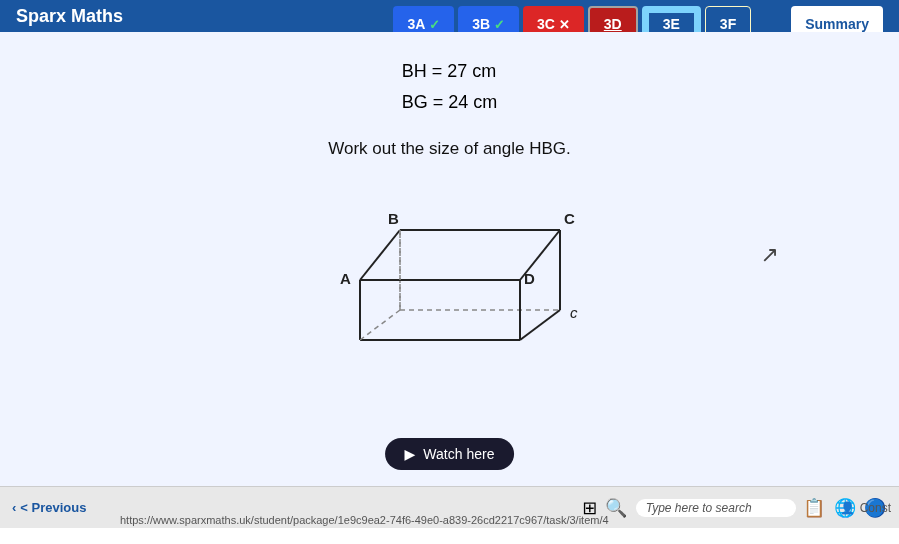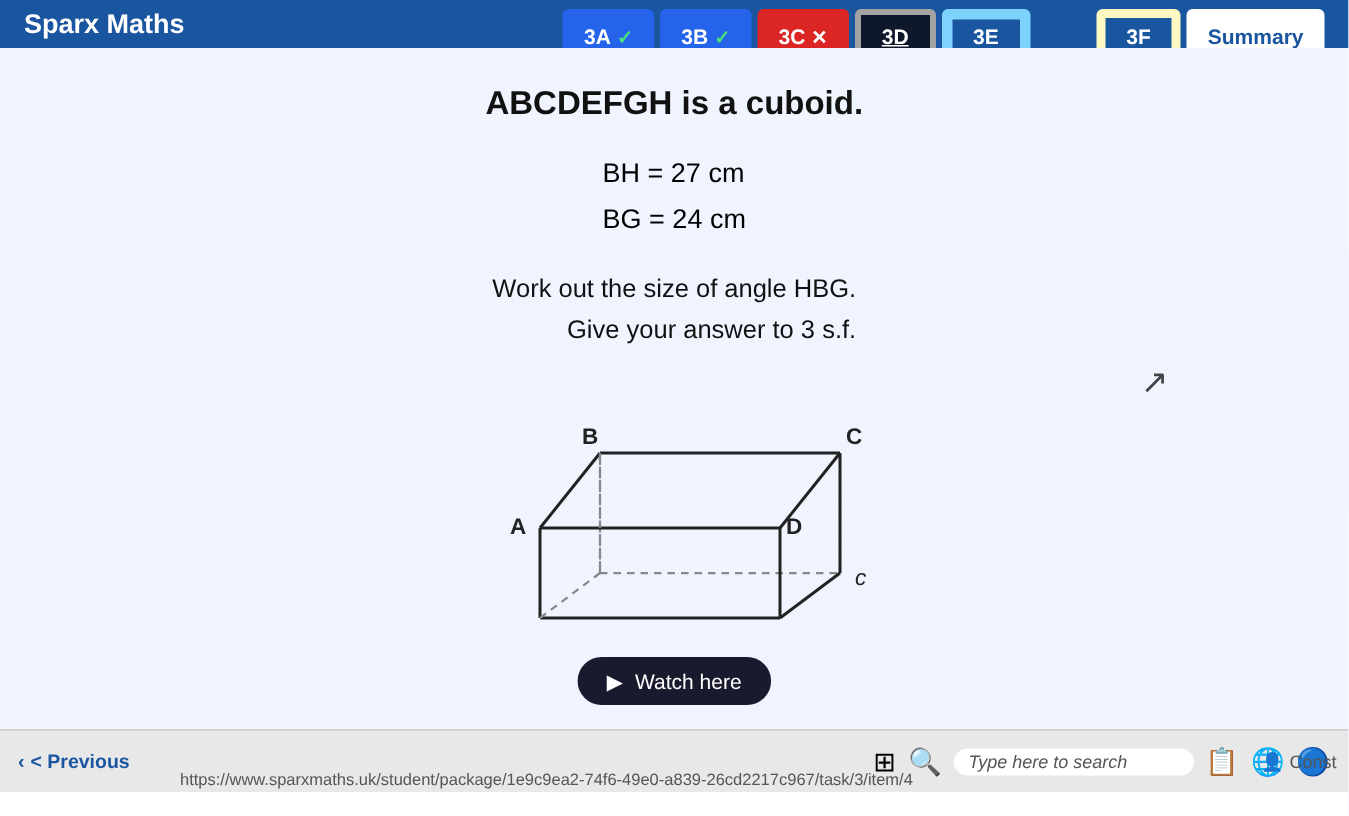--- a/index.html
+++ b/index.html
@@ -46,24 +46,24 @@
       align-items: center;
       font-size: 14px;
       font-weight: 600;
       cursor: pointer;
       color: #fff;
       gap: 4px;
     }
     .tab-3a { background: #2563eb; }
     .tab-3b { background: #2563eb; }
     .tab-3c { background: #dc2626; }
-    .tab-3d { background: #0f172a; border: 4px solid #a3a3a3; text-decoration: underline; }
+    .tab-3d { background: #b91c1c; border: 2px solid #a3a3a3; text-decoration: underline; }
     .tab-3e { background: transparent; border: 7px solid #7dd3fc; }
-    .tab-3f { background: transparent; border: 6px solid #fef9c3; margin-left: 40px; }
-    .tab-summary { background: #fff; color: #1a56a0; border-radius: 4px; }
+    .tab-3f { background: transparent; border: 1px solid #fef9c3; }
+    .tab-summary { background: #fff; color: #1a56a0; border-radius: 4px; margin-left: 36px; }
     .tab-check { color: #4ade80; font-size: 13px; }
     .tab-x { color: #fff; font-size: 13px; }
 
     
     .main-content {
       background: #f0f4ff;
       height: calc(544px - 48px - 42px);
       display: flex;
       flex-direction: column;
       align-items: center;
@@ -80,21 +80,21 @@
 
     .measurements {
       font-size: 18px;
       line-height: 1.7;
       margin-bottom: 18px;
       text-align: left;
     }
 
     .question-text {
       font-size: 17px;
-      text-align: right;
+      text-align: left;
       line-height: 1.6;
       margin-bottom: 18px;
       color: #111;
     }
 
     
     .diagram-container {
       position: relative;
       width: 340px;
       height: 180px;
@@ -230,32 +230,28 @@
     </div>
 
     <div class="tab tab-summary">
       <span>Summary</span>
     </div>
   </div>
 </div>
 
 <div class="main-content">
 
-  <div class="problem-title">
-    <span><strong>ABCDEFGH</strong> is a cuboid.</span>
-  </div>
 
   <div class="measurements">
     <div>BH = 27 cm</div>
     <div>BG = 24 cm</div>
   </div>
 
   <div class="question-text">
     <div>Work out the size of angle HBG.</div>
-    <div>Give your answer to 3 s.f.</div>
   </div>
 
   <div class="diagram-container">
     <svg viewBox="0 0 340 180" xmlns="http://www.w3.org/2000/svg">
 
       <line x1="120" y1="130" x2="280" y2="130" stroke="#888" stroke-width="1.5" stroke-dasharray="5,4"></line>
 
       <line x1="280" y1="130" x2="280" y2="50" stroke="#888" stroke-width="1.5" stroke-dasharray="5,4"></line>
 
       <line x1="120" y1="130" x2="120" y2="50" stroke="#888" stroke-width="1.5" stroke-dasharray="5,4"></line>

